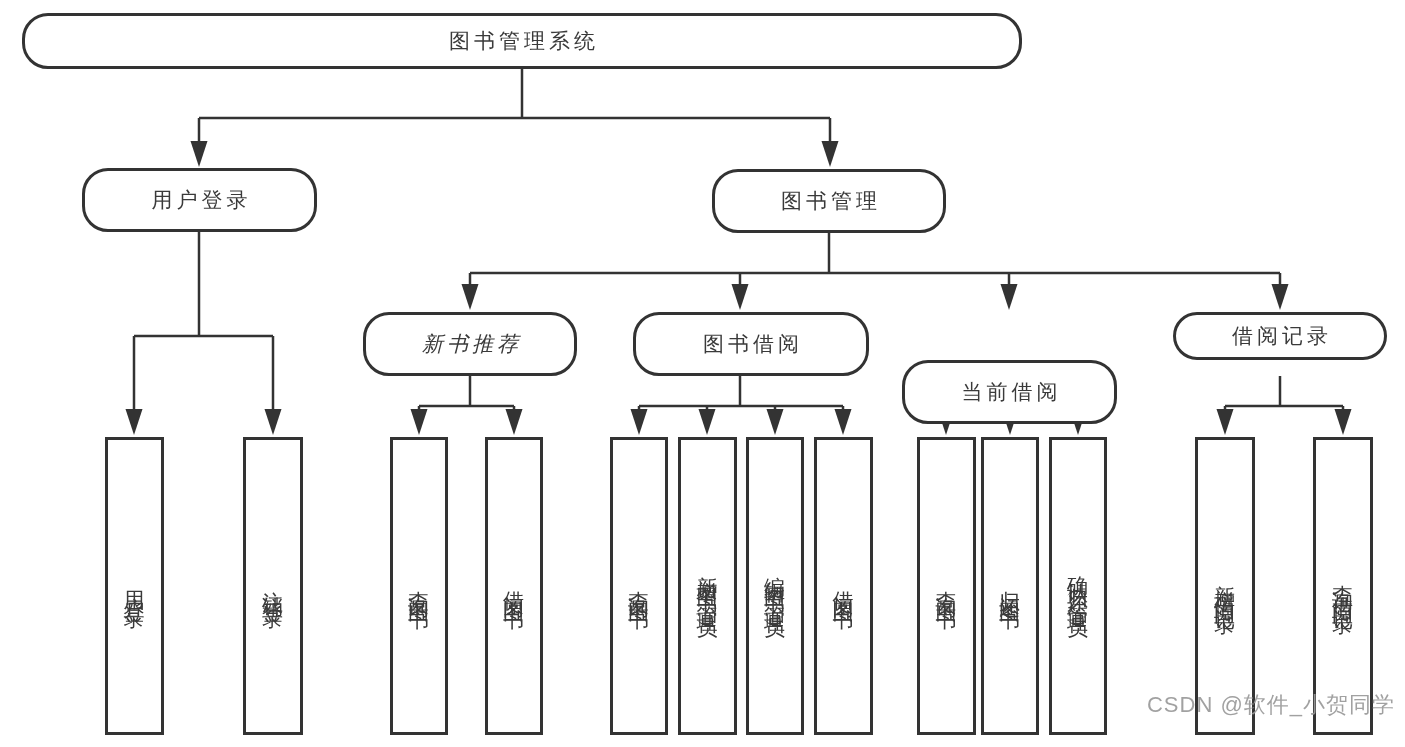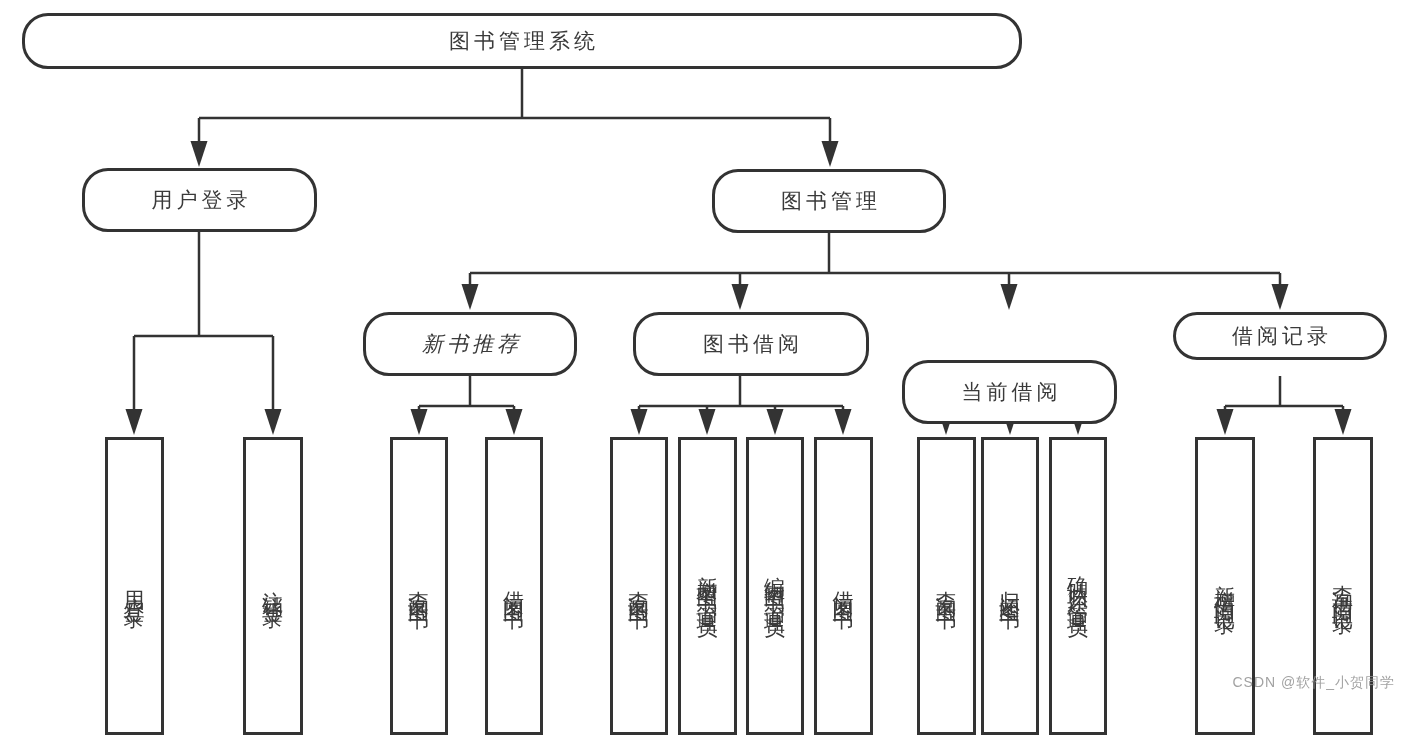--- a/index.html
+++ b/index.html
@@ -33,23 +33,23 @@
   }
   .hbox { letter-spacing: 4px; text-indent: 4px; border-radius: 26px; }
   .vbox {
     writing-mode: vertical-rl;
     text-orientation: mixed;
     letter-spacing: 6px;
     line-height: 1;
   }
   .watermark {
     position: absolute;
-    top: 674px;
+    top: 690px;
     right: 10px;
-    font-size: 14px;
+    font-size: 22px;
     letter-spacing: 1px;
     color: #9a9a9a;
     opacity: 0.92;
     white-space: nowrap;
     z-index: 5;
   }
 </style>
 </head>
 <body>
 

